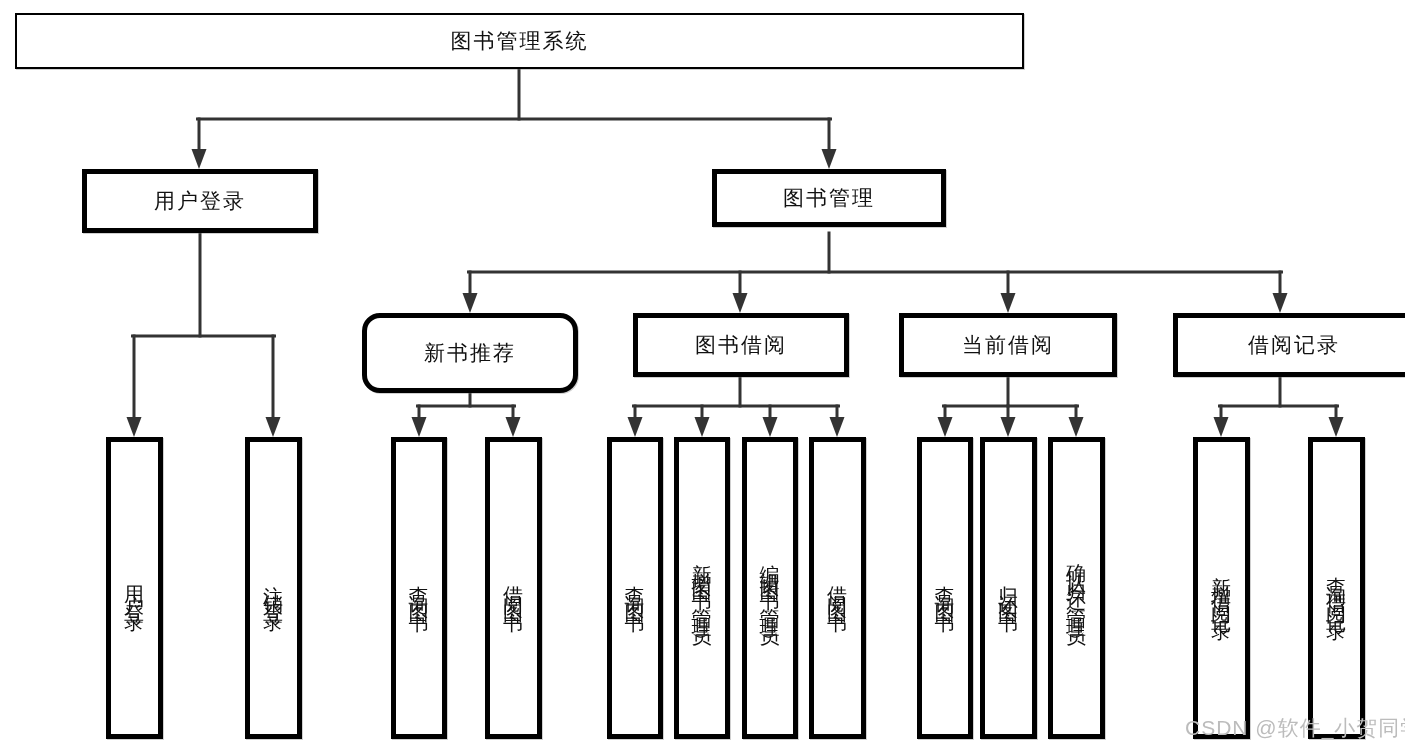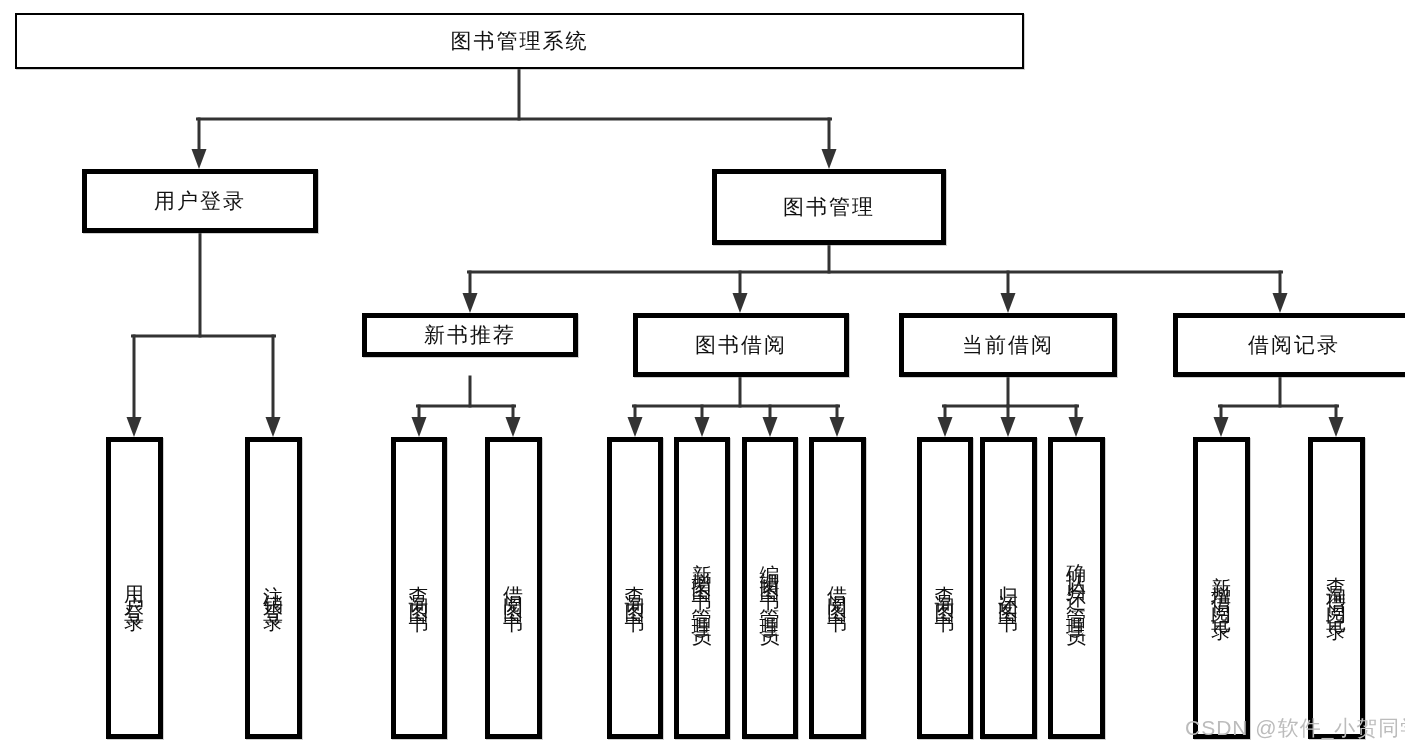--- a/index.html
+++ b/index.html
@@ -51,22 +51,22 @@
   .node.v {
     writing-mode: vertical-rl;
     text-orientation: mixed;
     letter-spacing: 9px;
     font-size: 20px;
     line-height: 1;
   }
   
   #n-root            { left: 15px;   top: 13px;  width: 1009px; height: 56px; border-width: 2px; }
   #n-user-login      { left: 82px;   top: 169px; width: 236px;  height: 64px; }
-  #n-book-mgmt       { left: 712px;  top: 169px; width: 234px;  height: 76px; }
-  #n-new-book        { left: 362px;  top: 313px; width: 216px;  height: 44px; }
+  #n-book-mgmt       { left: 712px;  top: 169px; width: 234px;  height: 58px; }
+  #n-new-book        { left: 362px;  top: 313px; width: 216px;  height: 80px; border-radius: 18px; }
   #n-book-borrow     { left: 633px;  top: 313px; width: 216px;  height: 64px; }
   #n-current-borrow  { left: 899px;  top: 313px; width: 218px;  height: 64px; }
   #n-borrow-record   { left: 1173px; top: 313px; width: 242px;  height: 64px; }
   #n-leaf-user-login   { left: 106px;  top: 437px; width: 57px; height: 302px; }
   #n-leaf-logout       { left: 245px;  top: 437px; width: 57px; height: 302px; }
   #n-leaf-query-1      { left: 391px;  top: 437px; width: 56px; height: 302px; }
   #n-leaf-borrow-1     { left: 485px;  top: 437px; width: 57px; height: 302px; }
   #n-leaf-query-2      { left: 607px;  top: 437px; width: 56px; height: 302px; }
   #n-leaf-add-book     { left: 674px;  top: 437px; width: 56px; height: 302px; }
   #n-leaf-edit-book    { left: 742px;  top: 437px; width: 56px; height: 302px; }

